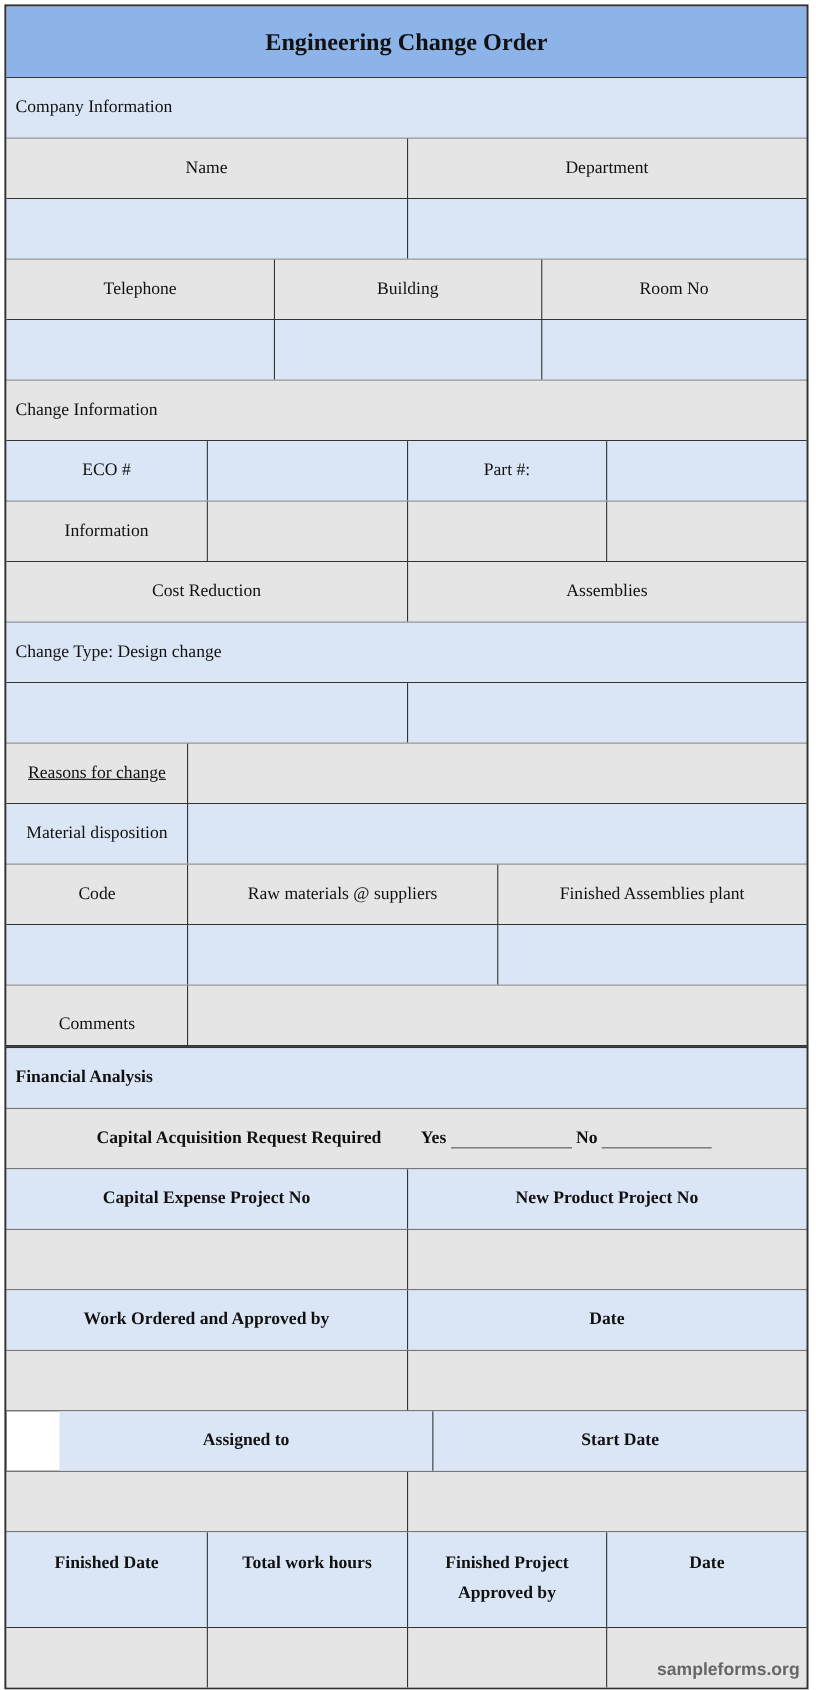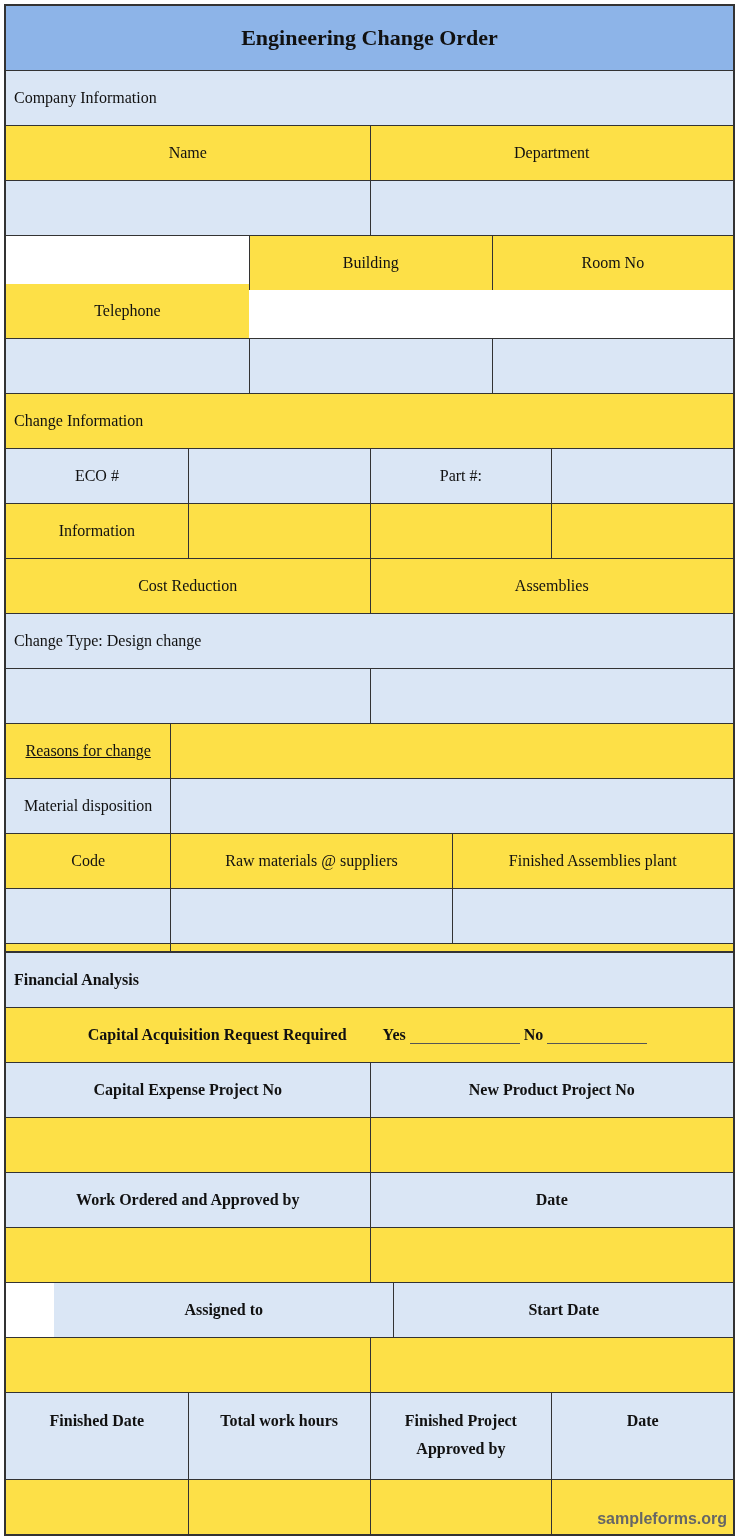--- a/index.html
+++ b/index.html
@@ -3,21 +3,21 @@
 <meta charset="utf-8">
 <style>
   html,body{margin:0;padding:0;background:#ffffff;}
   body{width:742px;height:1536px;position:relative;font-family:"Liberation Serif",serif;color:#111;}
   .tbl{position:absolute;left:4px;width:731px;border:2px solid #333;box-sizing:border-box;background:#fff;}
   .row{display:flex;border-top:1.5px solid #333;box-sizing:border-box;}
   .row:first-child{border-top:none;}
   .cell{box-sizing:border-box;border-left:1.5px solid #333;display:flex;align-items:center;justify-content:center;font-size:16px;text-align:center;}
   .cell:first-child{border-left:none;}
   .blue{background:#dae6f5;}
-  .white{background:#fde047;}
+  .white{background:#e5e5e5;}
   .title{background:#8db4e8;font-weight:bold;font-size:22px;height:64px;}
   .section{justify-content:flex-start;padding-left:8px;}
   .h54{height:54px;}
   .tall{height:86px;flex-direction:column;justify-content:flex-start;padding-top:14px;line-height:28px;}
   .bot{height:54px;position:relative;}
   .uline{display:inline-block;width:110px;border-bottom:1px solid #555;height:16px;margin:0 4px;vertical-align:bottom;}
   .wm{position:absolute;right:6px;bottom:6px;font-family:"Liberation Sans",sans-serif;font-size:16px;color:#666;}
 </style>
 </head>
 <body>
@@ -31,21 +31,21 @@
     </div>
   <div class="row">
     <div class="cell white h54" style="width:50%;">Name</div>
     <div class="cell white h54" style="width:50%;">Department</div>
   </div>
   <div class="row">
     <div class="cell blue h54" style="width:50%;"></div>
     <div class="cell blue h54" style="width:50%;"></div>
   </div>
   <div class="row">
-    <div class="cell white h54" style="width:33.4%;margin-top:48px;">Telephone</div>
+    <div class="cell white h54" style="width:33.4%;">Telephone</div>
     <div class="cell white h54" style="width:33.4%;">Building</div>
     <div class="cell white h54" style="width:33.2%;">Room No</div>
   </div>
   <div class="row">
     <div class="cell blue h54" style="width:33.4%;"></div>
     <div class="cell blue h54" style="width:33.4%;"></div>
     <div class="cell blue h54" style="width:33.2%;"></div>
   </div>
   <div class="row">
       <div class="cell white section h54" style="width:100%;">Change Information</div>

